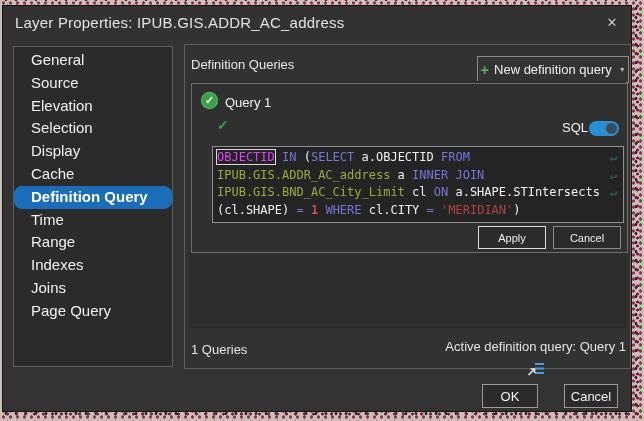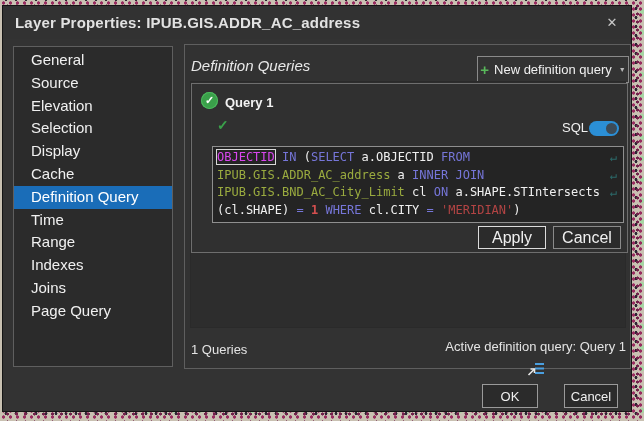--- a/index.html
+++ b/index.html
@@ -8,53 +8,53 @@
     font-family:"Liberation Sans",sans-serif;
     background:
       radial-gradient(circle, #992c60 1.4px, transparent 1.9px) 0 0/7px 6px,
       radial-gradient(circle, #71224b 1.3px, transparent 1.8px) 3px 2px/9px 8px,
       radial-gradient(circle, #2d2433 1.2px, transparent 1.7px) 1px 4px/10px 9px,
       radial-gradient(circle, #a6d6a4 2.2px, transparent 2.8px) 5px 1px/26px 21px,
       #c9c1b2;
   }
   .dialog{position:absolute;left:2px;top:5px;width:630px;height:407px;background:#333333;border:1px solid #141414;box-sizing:border-box;}
   .titlebar{position:absolute;left:0;top:0;width:100%;height:33px;background:#323232;}
-  .title{position:absolute;left:12px;top:0;line-height:33px;font-size:15px;color:#e2e2e2;letter-spacing:.2px;white-space:nowrap;font-weight:bold;}
+  .title{position:absolute;left:12px;top:0;line-height:33px;font-size:15px;color:#e2e2e2;letter-spacing:.2px;white-space:nowrap;}
   .close{position:absolute;right:6px;top:0;width:26px;height:33px;line-height:33px;text-align:center;color:#c8c8c8;font-size:13px;}
 
   .sidebar{position:absolute;left:10px;top:40px;width:160px;height:321px;background:#2b2b2b;border:1px solid #5f5f5f;box-sizing:border-box;padding-top:2px;overflow:hidden;}
   .side-item{height:22.8px;line-height:22.8px;padding-left:17px;font-size:15px;color:#f0f0f0;white-space:nowrap;}
-  .side-item.sel{background:#1a6db8;font-weight:normal;color:#ffffff;}
+  .side-item.sel{background:#1a6db8;font-weight:bold;color:#ffffff;border-radius:8px;}
 
   .main{position:absolute;left:181px;top:38px;width:447px;height:325px;border:1px solid #5f5f5f;background:#323232;box-sizing:border-box;}
-  .panel-title{position:absolute;left:6px;top:12px;font-size:15px;color:#e8e8e8;font-style:italic;}
+  .panel-title{position:absolute;left:6px;top:12px;font-size:13px;color:#e8e8e8;}
   .new-query-btn{position:absolute;left:292px;top:11px;width:152px;height:27px;display:flex;align-items:center;justify-content:center;gap:5px;background:#333333;border:1px solid #8a8a8a;color:#f0f0f0;font-size:13px;font-family:inherit;padding:0;box-sizing:border-box;}
   .plus{color:#58b75a;font-weight:bold;font-size:15px;line-height:1;}
   .caret{font-size:7px;color:#b8b8b8;margin-left:2px;}
 
   .list-area{position:absolute;left:5px;top:36px;width:436px;height:247px;background:#2d2d2d;border:1px solid #2a2a2a;box-sizing:border-box;}
   .query-card{position:absolute;left:6px;top:38px;width:437px;height:170px;background:#303030;border:1px solid #6e6e6e;box-sizing:border-box;}
   .check-circle{position:absolute;left:9px;top:8px;width:17px;height:17px;border-radius:50%;background:#3aa04a;color:#fff;font-size:11px;font-weight:bold;text-align:center;line-height:17px;box-shadow:0 0 0 1px #4db85e inset;}
-  .query-title{position:absolute;left:33px;top:11px;font-size:13px;color:#f2f2f2;font-weight:bold;}
+  .query-title{position:absolute;left:33px;top:11px;font-size:13px;color:#f2f2f2;}
   .valid-check{position:absolute;left:25px;top:33px;color:#3aa04a;font-size:14px;font-weight:bold;}
   .sql-label{position:absolute;left:370px;top:36px;font-size:13px;color:#f0f0f0;}
   .toggle{position:absolute;left:397px;top:37px;width:30px;height:15px;border-radius:8px;background:#2b8fd6;}
   .knob{position:absolute;right:2px;top:2px;width:11px;height:11px;border-radius:50%;background:#3d4b57;}
 
   .sql-box{position:absolute;left:20px;top:62px;width:412px;height:77px;background:#242424;border:1px solid #8f8f8f;box-sizing:border-box;padding:2px 4px;font-family:"DejaVu Sans Mono",monospace;font-size:12px;color:#f0f0f0;overflow:hidden;}
   .sql-line{position:relative;height:17.5px;line-height:17.5px;white-space:pre;}
   .wrap-arrow{position:absolute;right:2px;top:0;color:#2c6b6b;font-size:12px;}
   .tok-p{color:#f0f0f0;}
   .tok-k{color:#7676d9;}
   .tok-t{color:#9aab3f;}
   .tok-n{color:#d54f4f;font-weight:bold;}
   .tok-s{color:#b34444;}
   .tok-b{color:#d946ef;box-shadow:0 0 0 1px #d8d8d8;}
 
-  .card-btn{position:absolute;width:68px;height:23px;background:#2b2b2b;color:#f0f0f0;font-size:16px;font-family:inherit;display:flex;align-items:center;justify-content:center;box-sizing:border-box;padding:8px;}
+  .card-btn{position:absolute;width:68px;height:23px;background:#2b2b2b;color:#f0f0f0;font-size:11px;font-family:inherit;display:flex;align-items:center;justify-content:center;box-sizing:border-box;padding:8px;}
   .apply-btn{left:286px;top:142px;border:1px solid #dcdcdc;}
   .cancel-btn{left:361px;top:142px;border:1px solid #8a8a8a;}
 
   .status-left{position:absolute;left:6px;top:297px;font-size:13px;color:#e4e4e4;}
   .status-right{position:absolute;right:4px;top:294px;display:flex;align-items:center;gap:6px;font-size:13px;color:#e4e4e4;flex-direction:column;}
 
   .dlg-btn{position:absolute;background:#2b2b2b;color:#f0f0f0;font-size:13px;font-family:inherit;border:1px solid #9a9a9a;display:flex;align-items:center;justify-content:center;box-sizing:border-box;padding:0;}
   .ok-btn{left:479px;top:378px;width:56px;height:24px;}
   .dlg-cancel-btn{left:561px;top:378px;width:54px;height:24px;}
 </style>

